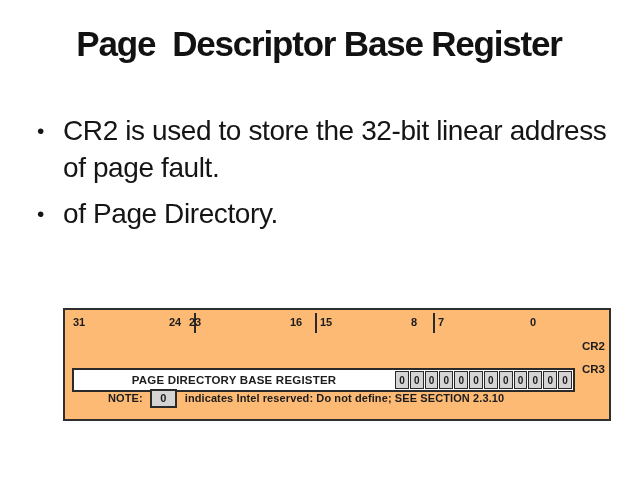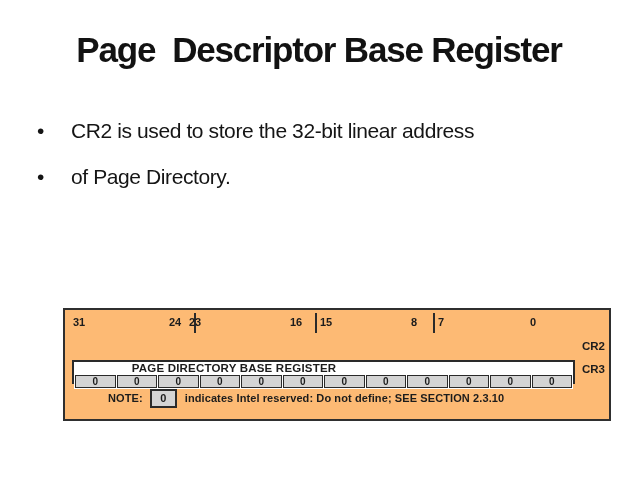--- a/index.html
+++ b/index.html
@@ -7,39 +7,38 @@
     position:relative;
     width:638px; height:478px;
     background:#ffffff;
     font-family:"Liberation Sans", sans-serif;
     overflow:hidden;
     margin:0 auto;
   }
 
   
   .title {
-    position:absolute; top:28px; left:0; right:0;
+    position:absolute; top:22px; left:0; right:0;
     text-align:center;
     font-size:35px; font-weight:bold; line-height:1.25;
     letter-spacing:-1.2px;
     color:#121212;
     white-space:pre;
   }
 
   
   .bullets { position:absolute; left:36px; top:112px; color:#151515; }
   .bullet { position:relative; padding-left:27px; margin-bottom:9px; }
   .bullet .dot {
     position:absolute; left:1px; top:0;
     font-size:21px; line-height:37px; color:#151515;
   }
   .bullet-line {
-    font-size:21px; line-height:37px; letter-spacing:-0.4px;
+    font-size:28px; line-height:37px; letter-spacing:-0.4px;
     white-space:nowrap;
-    margin-left:8px;
   }
   .bullet-line b { font-weight:bold; }
 
   
   .diagram {
     position:absolute; left:63px; top:308px;
     width:548px; height:113px;
     border:2px solid #2f2f2f;
     box-sizing:border-box;
     background:#fdba74;
@@ -55,21 +54,21 @@
     position:absolute; top:3px; height:20px; width:2px;
     background:#2a2a2a;
   }
   .reg-row {
     position:absolute; left:7px; width:503px;
     border:2px solid #2a2a2a; box-sizing:border-box;
     background:#fff;
     display:flex; align-items:stretch;
   }
   .row-cr2 { top:23px; height:25px; justify-content:center; align-items:center; }
-  .row-cr3 { top:50px; height:24px;flex-direction:column; }
+  .row-cr3 { top:58px; height:24px; }
   .reg-name { font-size:11.5px; letter-spacing:0.2px; }
   .row-cr3 .reg-name-wrap {
     width:320px; display:flex; align-items:center; justify-content:center;
   }
   .cells {
     flex:1; display:flex; gap:1px; padding:1px; background:#fff;
   }
   .cell {
     flex:1; background:var(--cell-fill,#d4d4d4);
     border:1px solid #2a2a2a; box-sizing:border-box;
@@ -100,20 +99,21 @@
 <body>
 
 <div class="slide">
 
   <div class="title">Page  Descriptor Base Register</div>
 
   <div class="bullets" id="bullet-list">
       <div class="bullet">
         <span class="dot">•</span>
         <div class="bullet-line"><span>CR2 is used to store the 32-bit linear address</span></div>
+        <div class="bullet-line"><span>of page fault.</span></div>
       </div>
       <div class="bullet">
         <span class="dot">•</span>
         <div class="bullet-line"><span>of Page Directory.</span></div>
       </div>
     </div>
 
   <div class="diagram">
 
     <span class="bit-label" style="left:8px">31</span>

